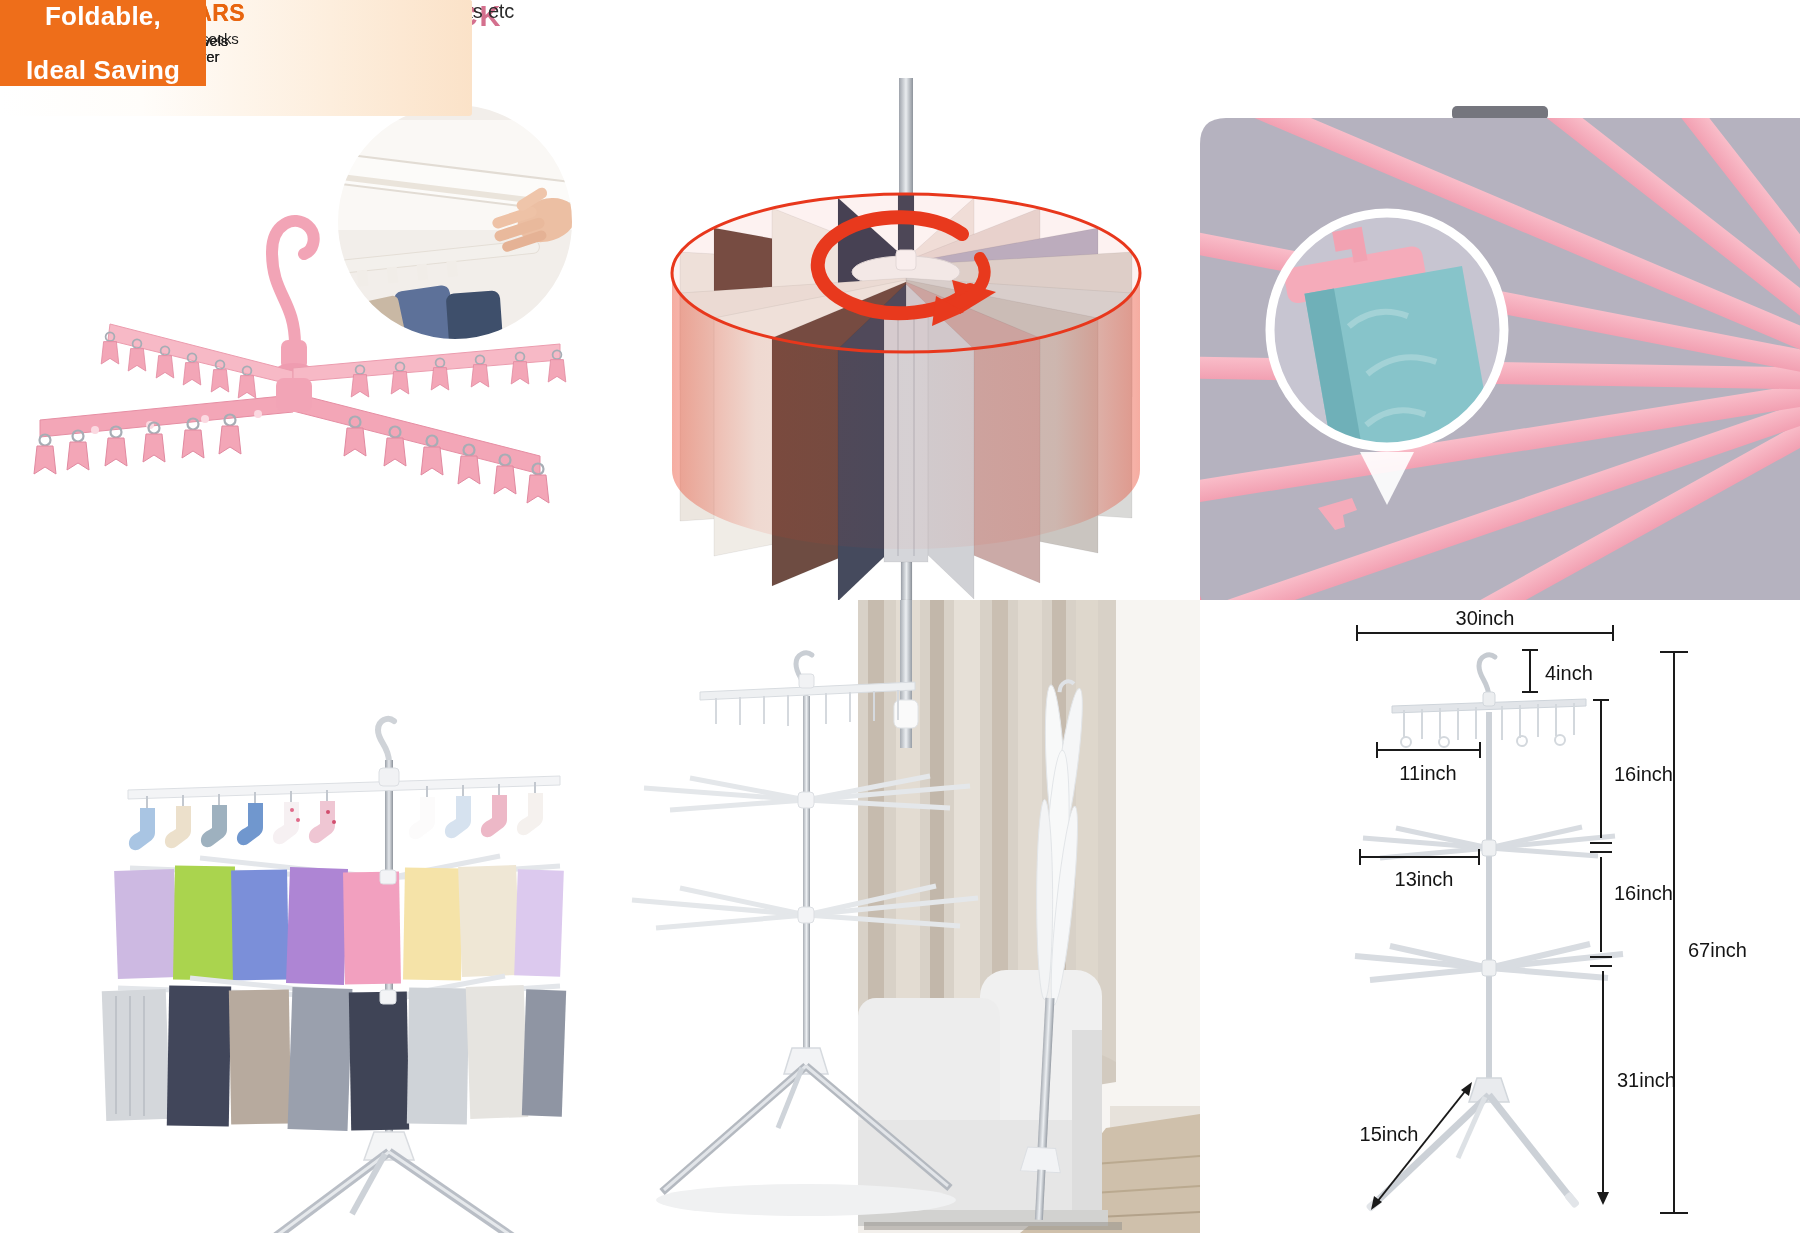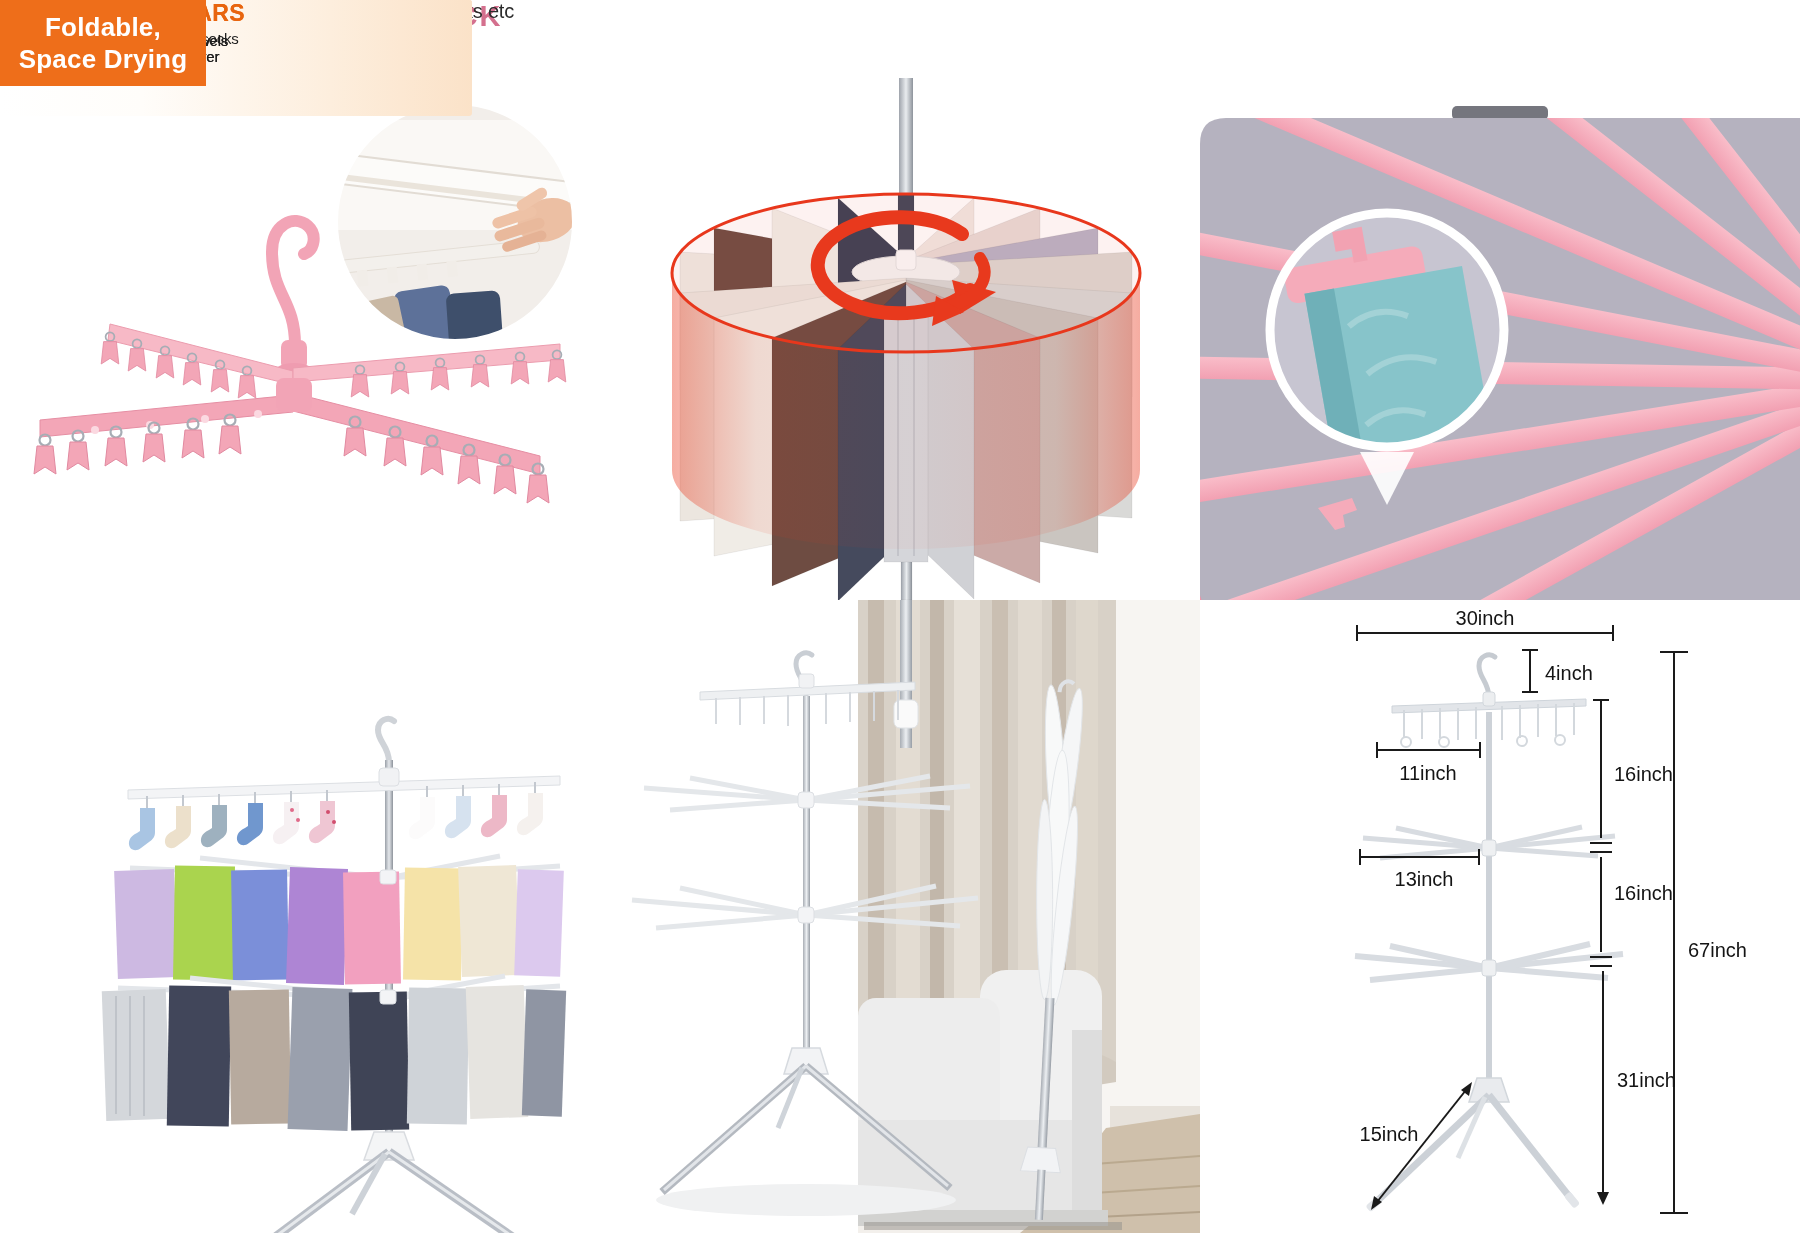--- a/index.html
+++ b/index.html
@@ -6,21 +6,21 @@
   #stage{position:relative;width:1800px;height:1233px;background:#ffffff;overflow:hidden;
          font-family:"Liberation Sans","DejaVu Sans",sans-serif;}
   .abs{position:absolute;}
   .panel-title{width:600px;text-align:center;font-weight:bold;font-size:29px;letter-spacing:2px;color:#d4708e;}
   .panel-sub{width:600px;text-align:center;font-size:21px;letter-spacing:.3px;color:#1d1d1d;}
   .cap-title{width:600px;text-align:center;font-weight:bold;font-size:33px;letter-spacing:1px;color:#e8650f;}
   .cap-sub{width:600px;text-align:center;font-size:20px;letter-spacing:-.2px;color:#2b2b2b;}
   .callout{width:300px;text-align:center;}
   .callout .head{font-weight:bold;font-size:23px;letter-spacing:.3px;color:#e8650f;}
   .callout .ln{font-size:15px;line-height:1.05;color:#1d1d1d;letter-spacing:-.2px;}
-  .badge{background:#ee6e1a;display:flex;flex-direction:column;align-items:center;justify-content:center;}
+  .badge{background:#ee6e1a;display:flex;flex-direction:column;align-items:center;justify-content:space-between;}
   .badge span{color:#ffffff;font-weight:bold;font-size:26px;line-height:1.25;letter-spacing:.2px;}
   .band{background:linear-gradient(90deg,#ffffff 0%,#fffdfa 30%,#fdeedd 70%,#fbe2c8 100%);border-radius:3px;}
   svg{position:absolute;left:0;top:0;}
   text{font-family:"Liberation Sans","DejaVu Sans",sans-serif;}
   .dimlabel{font-size:20px;fill:#141414;}
 </style>
 </head>
 <body>
 
 <div id="stage">
@@ -510,21 +510,21 @@
       <line x1="206" y1="466" x2="62" y2="592" stroke="#b4b9c0" stroke-width="8"></line>
       <line x1="206" y1="466" x2="350" y2="588" stroke="#b4b9c0" stroke-width="8"></line>
       <line x1="206" y1="466" x2="64" y2="590" stroke="#e2e5e9" stroke-width="3"></line>
       <line x1="206" y1="466" x2="348" y2="586" stroke="#e2e5e9" stroke-width="3"></line>
       <line x1="202" y1="468" x2="178" y2="528" stroke="#cfd4da" stroke-width="5"></line>
     </g>
   </svg>
 
   <div class="abs badge" style="left:867;top:862;width:206px;height:86px;">
     <span>Foldable,</span>
-    <span>Space Drying</span>
+    <span>Ideal Saving</span>
   </div>
 
   <svg class="abs" style="left:1200;top:600;" width="600" height="633" viewBox="0 0 600 633">
 
     <g>
       <path d="M289,98 C289,82 279,78 279,66 C279,56 289,52 295,57" fill="none" stroke="#c6cbd1" stroke-width="5" stroke-linecap="round"></path>
       <polygon points="192,106 386,99 386,106 192,113" fill="#e2e5e9" stroke="#ced4da" stroke-width="1"></polygon>
       <g stroke="#d3d8dd" stroke-width="2">
         <line x1="204" y1="110" x2="204" y2="138"></line>
           <line x1="222" y1="109" x2="222" y2="139"></line>

